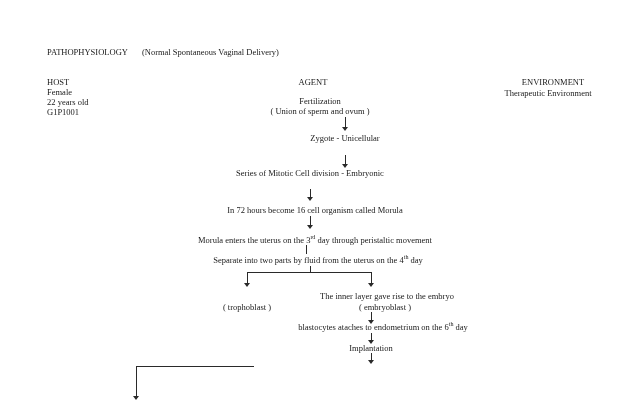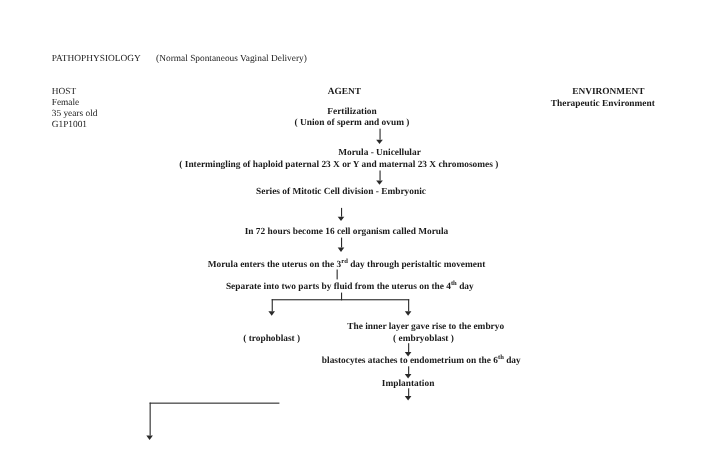--- a/index.html
+++ b/index.html
@@ -3,21 +3,21 @@
 <meta charset="utf-8">
 <style>
   * { margin:0; padding:0; box-sizing:border-box; }
   html,body { background:#ffffff; }
   .page {
     position:relative; width:640px; height:419px; background:#ffffff;
     font-family:"Liberation Serif", serif; font-size:8.5px; color:#1a1a1a;
     overflow:hidden;
   }
   .t { position:absolute; white-space:nowrap; }
-  .c { transform:translateX(-50%);font-weight:bold; }
+  .c { transform:translateX(-50%); }
   .block div { line-height:10px; }
   .vline { position:absolute; width:1px; background:#2a2a2a; }
   .hline { position:absolute; height:1px; background:#2a2a2a; }
   .arrow { position:absolute; width:1px; background:#2a2a2a; }
   .arrow .ah {
     position:absolute; left:-3px; bottom:-4px; width:0; height:0;
     border-left:3.5px solid transparent; border-right:3.5px solid transparent;
     border-top:4.5px solid #2a2a2a;
   }
   sup { font-size:6px; line-height:0; }
@@ -28,37 +28,36 @@
 
 <div class="page">
 
   <div class="t" style="left:47px; top:47px">
     <span>PATHOPHYSIOLOGY</span><span class="title-gap">(Normal Spontaneous Vaginal Delivery)</span>
   </div>
 
   <div class="t block" style="left:47px; top:77px">
     <div>HOST</div>
     <div>Female</div>
-    <div>35 years old</div>
+    <div>22 years old</div>
     <div>G1P1001</div>
   </div>
 
   <div class="t c" style="left:313px; top:77px">AGENT</div>
   <div class="t c" style="left:320px; top:96px">Fertilization</div>
   <div class="t c" style="left:320px; top:106px">( Union of sperm and ovum )</div>
 
   <div class="t c" style="left:553px; top:77px">ENVIRONMENT</div>
   <div class="t c" style="left:548px; top:88px">Therapeutic Environment</div>
 
   <div class="arrow" style="left:345px; top:117px; height:10px">
       <span class="ah"></span>
     </div>
 
-  <div class="t c" style="left:345px; top:133px">Morula - Unicellular</div>
-  <div class="t c" style="left:308px; top:144px">( Intermingling of haploid paternal 23 X or Y and maternal 23 X chromosomes )</div>
+  <div class="t c" style="left:345px; top:133px">Zygote - Unicellular</div>
 
   <div class="arrow" style="left:345px; top:155px; height:9px">
       <span class="ah"></span>
     </div>
 
   <div class="t c" style="left:310px; top:168px">Series of  Mitotic Cell division - Embryonic</div>
 
   <div class="arrow" style="left:310px; top:189px; height:8px">
       <span class="ah"></span>
     </div>

